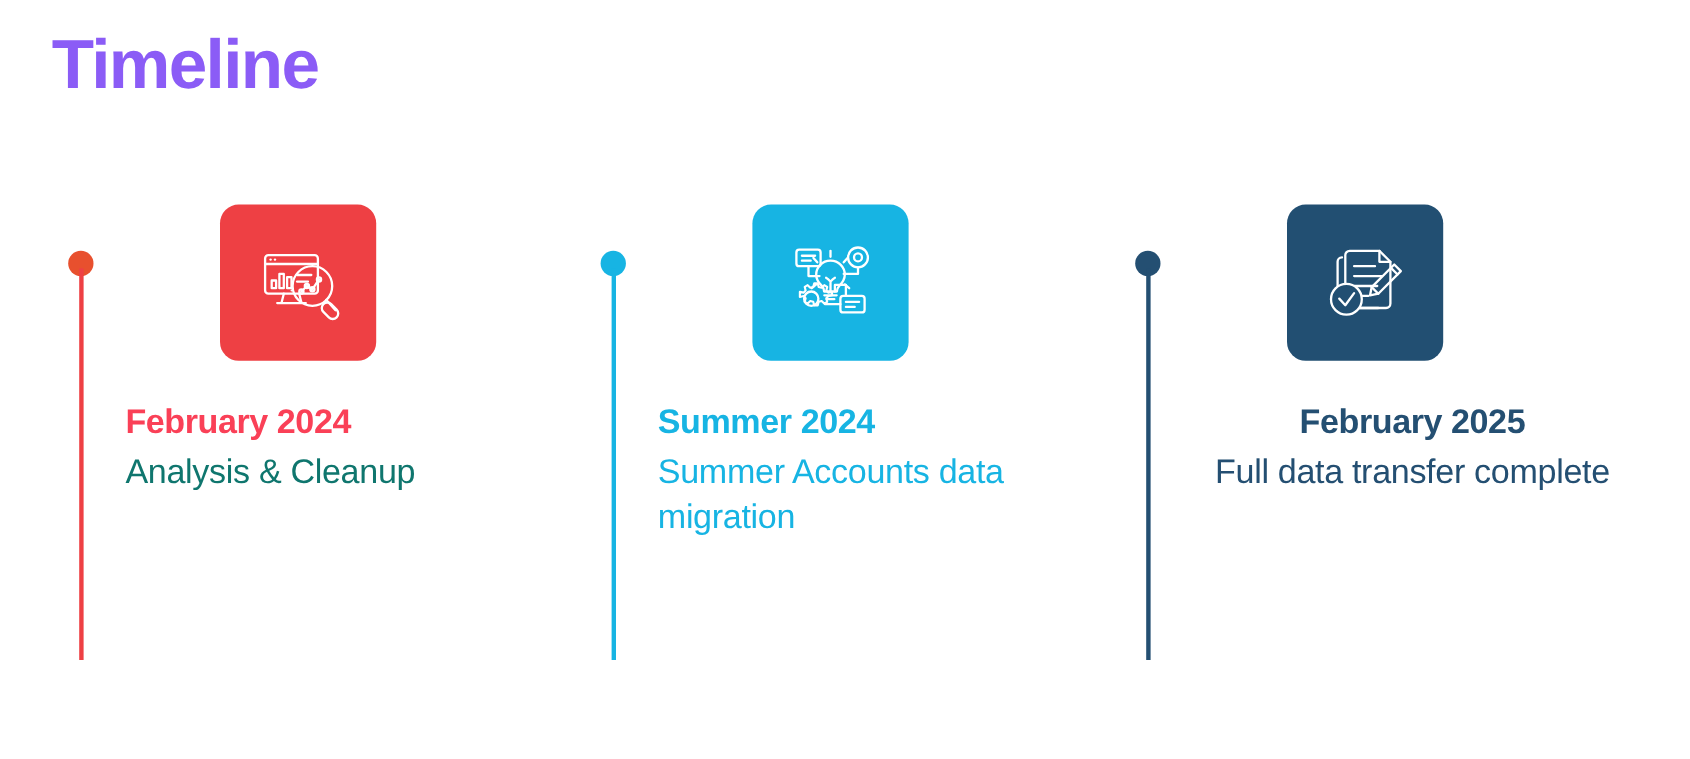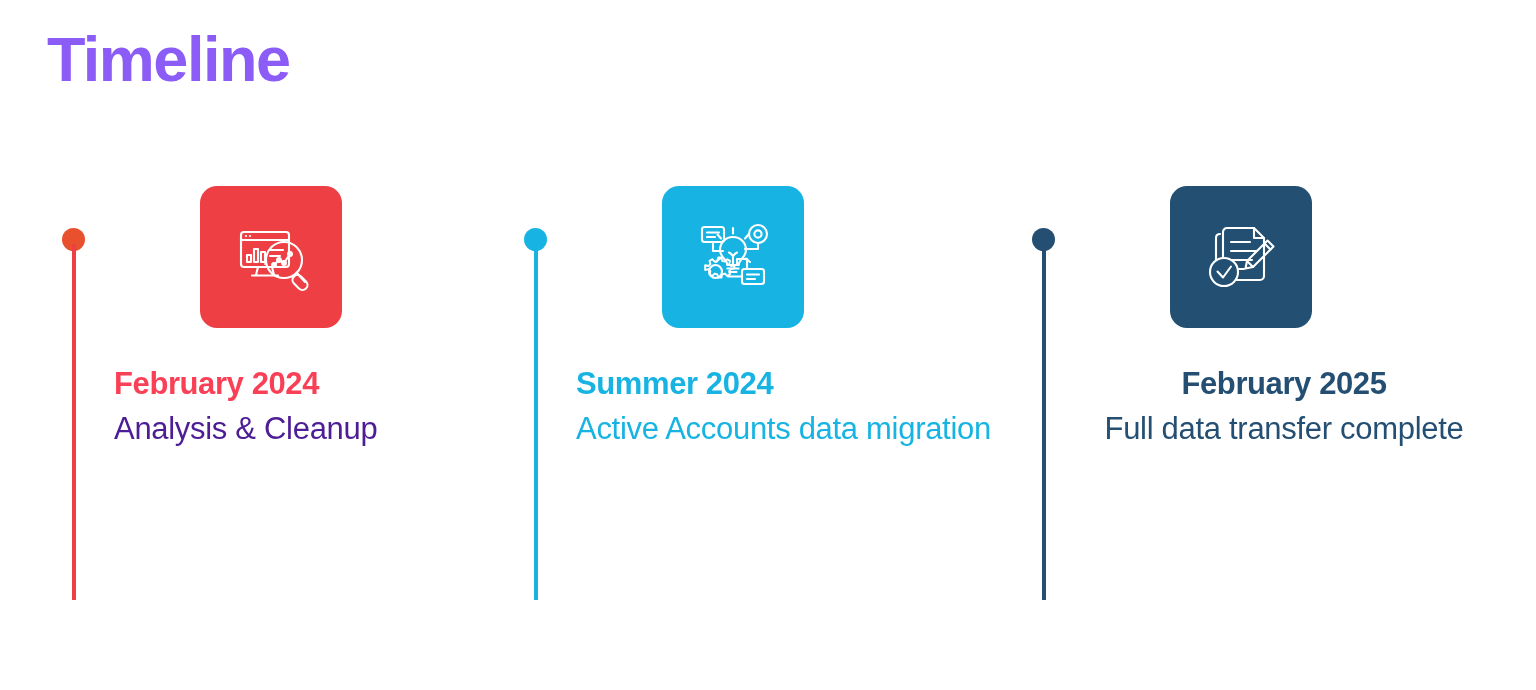--- a/index.html
+++ b/index.html
@@ -22,21 +22,21 @@
     color:#8b5cf6;
     line-height:1.2;
     white-space:nowrap;
   }
 
   
   .timeline { position:absolute; left:0; top:0; width:1536px; height:592px; }
 
   .tl-col { position:absolute; top:0; height:690px; }
   .tl-col.c0 { left:0px;    width:500px; }
-  .tl-col.c1 { left:462px;  width:500px; }
+  .tl-col.c1 { left:484px;  width:500px; }
   .tl-col.c2 { left:970px;  width:520px;text-align:center; }
 
   
   .marker { position:absolute; left:62px; top:228px; width:24px; height:372px; }
   .dot {
     position:absolute; left:0; top:0;
     width:23px; height:23px; border-radius:50%;
   }
   .stem {
     position:absolute; left:10px; top:16px;
@@ -116,21 +116,21 @@
             <circle cx="46" cy="51" r="1.9"></circle>
             <circle cx="51" cy="46" r="1.9"></circle>
             <circle cx="56" cy="49" r="1.9"></circle>
             <circle cx="62" cy="40" r="1.9"></circle>
           </svg>
         </span>
       </div>
 
       <div class="txt">
         <div class="heading" style="color:#FA4057;">February 2024</div>
-        <div class="body" style="color:#4c1d95;">Analysis &amp; Cleanup</div>
+        <div class="body" style="color:#0f766e;">Analysis &amp; Cleanup</div>
       </div>
     </div>
 
     <div class="tl-col c1">
 
       <div class="marker">
         <div class="dot" style="background:#17B4E3;"></div>
         <div class="stem" style="background:#17B4E3;"></div>
       </div>
 
@@ -171,21 +171,21 @@
             <line x1="57" y1="60.5" x2="69" y2="60.5"></line>
             <line x1="57" y1="65" x2="65" y2="65"></line>
             <path d="M52 62.5 L38 62.5"></path>
             <path d="M47 51 L47 45 L57 45 L57 55"></path>
           </svg>
         </span>
       </div>
 
       <div class="txt">
         <div class="heading" style="color:#17B4E3;">Summer 2024</div>
-        <div class="body" style="color:#17B4E3;">Active Accounts data migration</div>
+        <div class="body" style="color:#17B4E3;">Summer Accounts data migration</div>
       </div>
     </div>
 
     <div class="tl-col c2">
 
       <div class="marker">
         <div class="dot" style="background:#244F72;"></div>
         <div class="stem" style="background:#244F72;"></div>
       </div>
 

